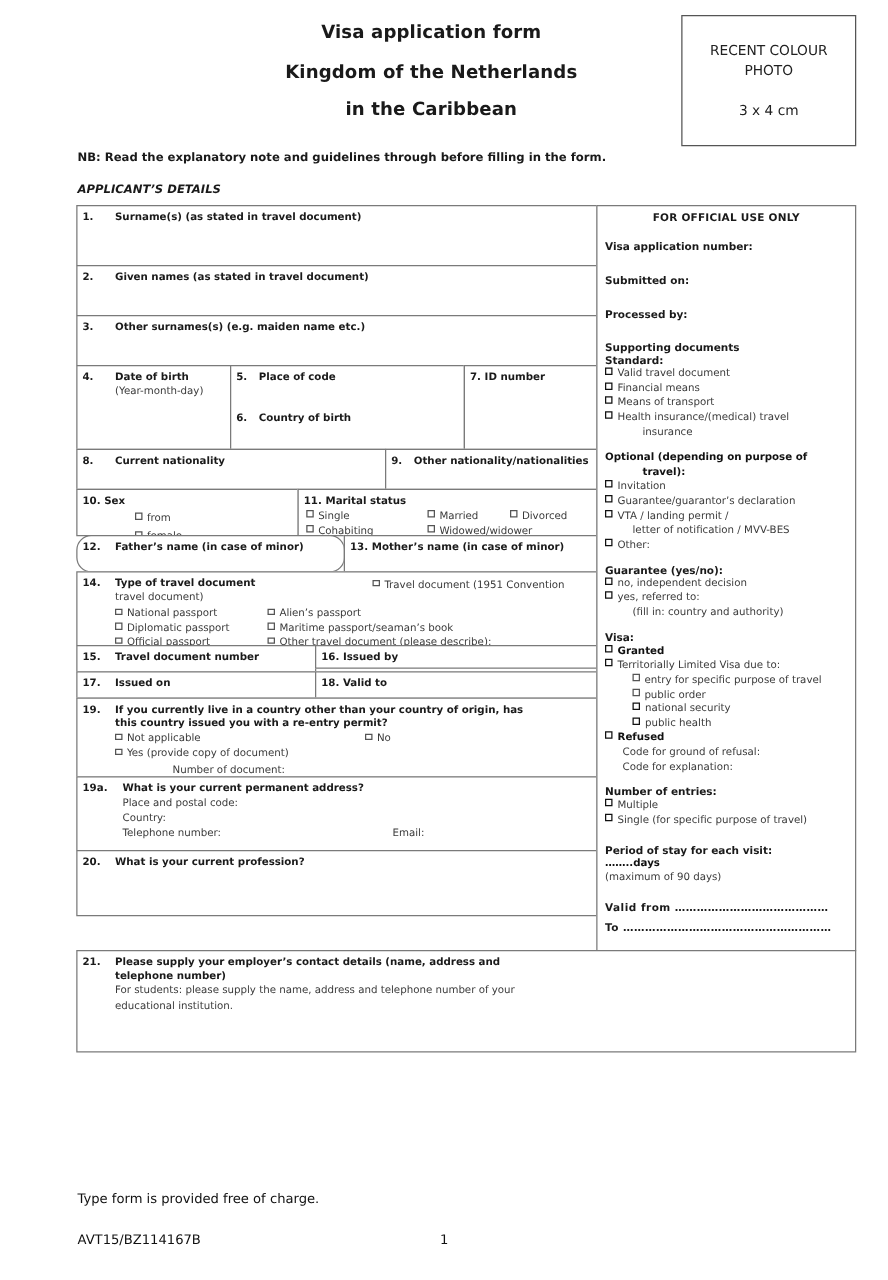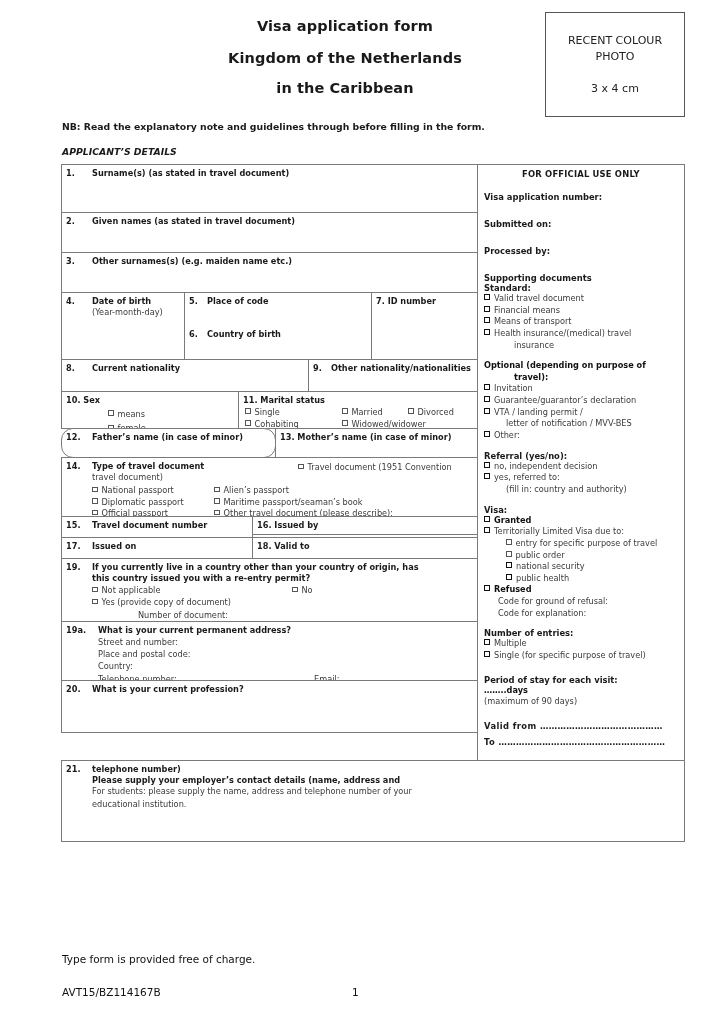--- a/index.html
+++ b/index.html
@@ -170,21 +170,21 @@
       <div class="cell" style="left:247px;top:195px;width:170px;height:33px;">
         <div class="row-lbl2">
           <span class="n">9.</span>
           <span class="t nowrap">Other nationality/nationalities</span>
         </div>
       </div>
 
       <div class="cell" style="left:0;top:227px;width:178px;height:38px;">
         <div class="lbl">10. Sex</div>
         <div class="opt" style="padding-left:42px;margin-top:2px;">
-          <span class="cb"></span><span>means</span>
+          <span class="cb"></span><span>from</span>
         </div>
         <div class="opt" style="padding-left:42px;margin-top:2px;">
           <span class="cb"></span><span>female</span>
         </div>
       </div>
 
       <div class="cell" style="left:177px;top:227px;width:240px;height:38px;">
         <div class="lbl">11. Marital status</div>
         <div style="position:relative;height:12px;text-align:right;">
           <div class="opt" style="position:absolute;left:2px;top:0;">
@@ -301,21 +301,20 @@
           <div class="opt" style="position:absolute;left:72px;top:0;">Issued on (date):</div>
           <div class="opt" style="position:absolute;left:300px;top:0;">Valid to:</div>
         </div>
       </div>
 
       <div class="cell" style="left:0;top:457px;width:417px;height:60px;">
         <div class="row-lbl">
           <span class="n" style="width:32px;flex:0 0 32px;">19a.</span>
           <span class="t">What is your current permanent address?</span>
         </div>
-        <div class="opt" style="padding-left:32px;">Street and number:</div>
         <div class="opt" style="padding-left:32px;">Place and postal code:</div>
         <div class="opt" style="padding-left:32px;">Country:</div>
         <div style="position:relative;height:12px;">
           <div class="opt" style="position:absolute;left:32px;top:0;">Telephone number:</div>
           <div class="opt" style="position:absolute;left:248px;top:0;">Email:</div>
         </div>
       </div>
 
       <div class="cell" style="left:0;top:516px;width:417px;height:53px;">
         <div class="row-lbl">
@@ -362,21 +361,21 @@
         </div>
         <div class="off-t">
           <span class="cbb"></span><span>VTA / landing permit /</span>
         </div>
         <div class="off-t ind2">letter of notification / MVV-BES</div>
         <div class="off-t">
           <span class="cbb"></span><span>Other:</span>
         </div>
 
         <div class="gapS"></div>
-        <div class="off-h">Referral (yes/no):</div>
+        <div class="off-h">Guarantee (yes/no):</div>
         <div class="off-t">
           <span class="cbb"></span><span>no, independent decision</span>
         </div>
         <div class="off-t">
           <span class="cbb"></span><span>yes, referred to:</span>
         </div>
         <div class="off-t ind2">(fill in: country and authority)</div>
 
         <div class="gapS"></div>
         <div class="off-h">Visa:</div>
@@ -421,22 +420,22 @@
         <div class="gapM"></div>
         <div class="off-h dots">Valid from ……………………………………</div>
         <div style="height:6px;"></div>
         <div class="off-h dots">To …………………………………………………</div>
       </div>
 
       <div class="cell" style="left:0;top:596px;width:624px;height:82px;">
         <div class="row-lbl">
           <span class="n">21.</span>
           <span class="t">
+            <span class="ind">Please supply your employer’s contact details (name, address and</span>
             <span class="ind">telephone number)</span>
-            <span class="ind">Please supply your employer’s contact details (name, address and</span>
           </span>
         </div>
         <div class="opt" style="padding-left:26px;">For students: please supply the name, address and telephone number of your</div>
         <div class="opt" style="padding-left:26px;">educational institution.</div>
       </div>
 
     </div>
   </div>
 
   <div class="footer1">Type form is provided free of charge.</div>

